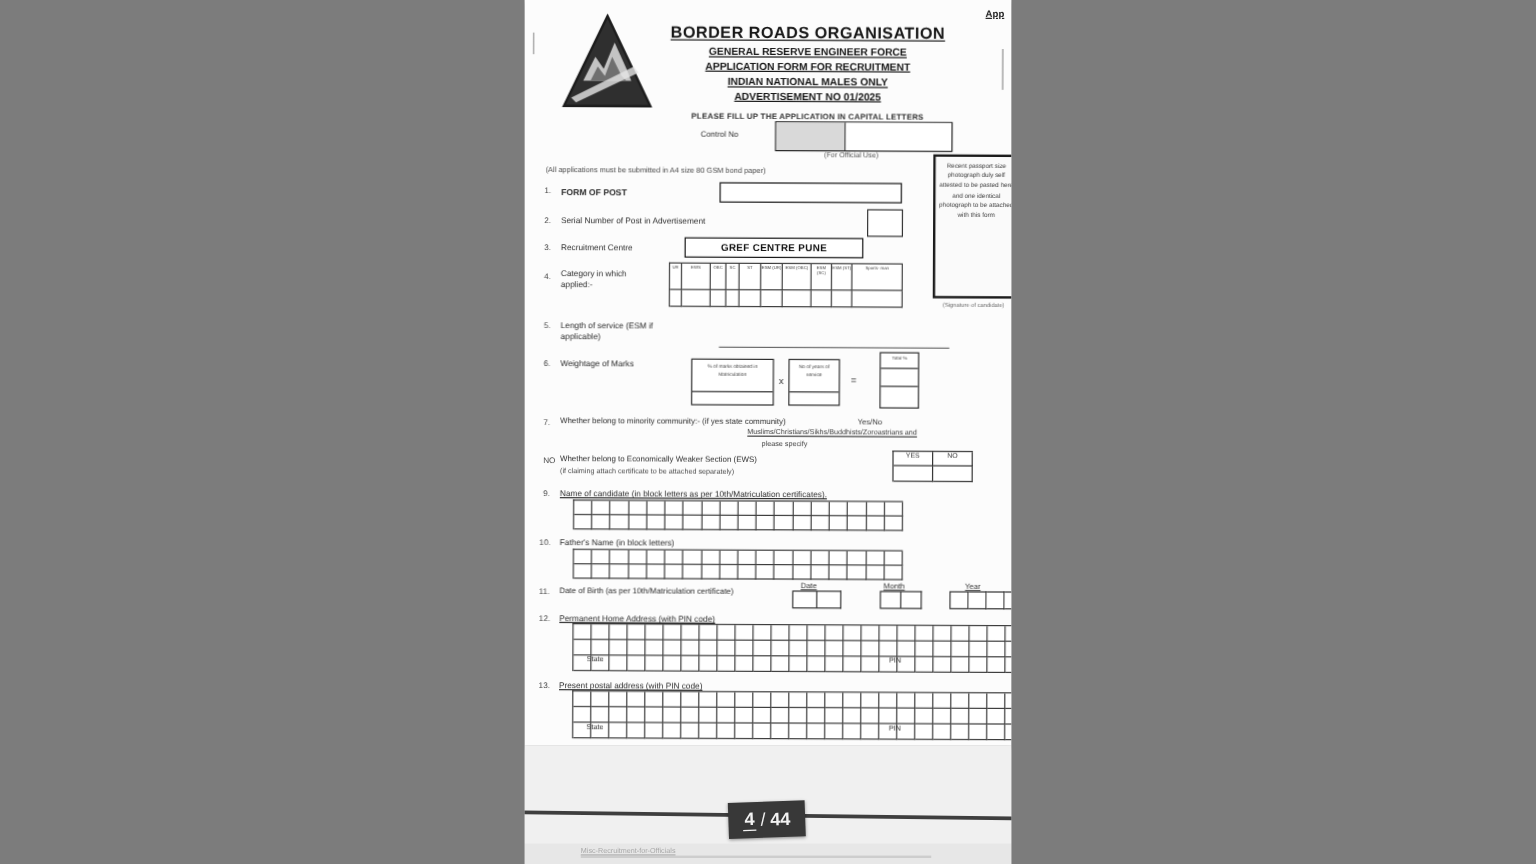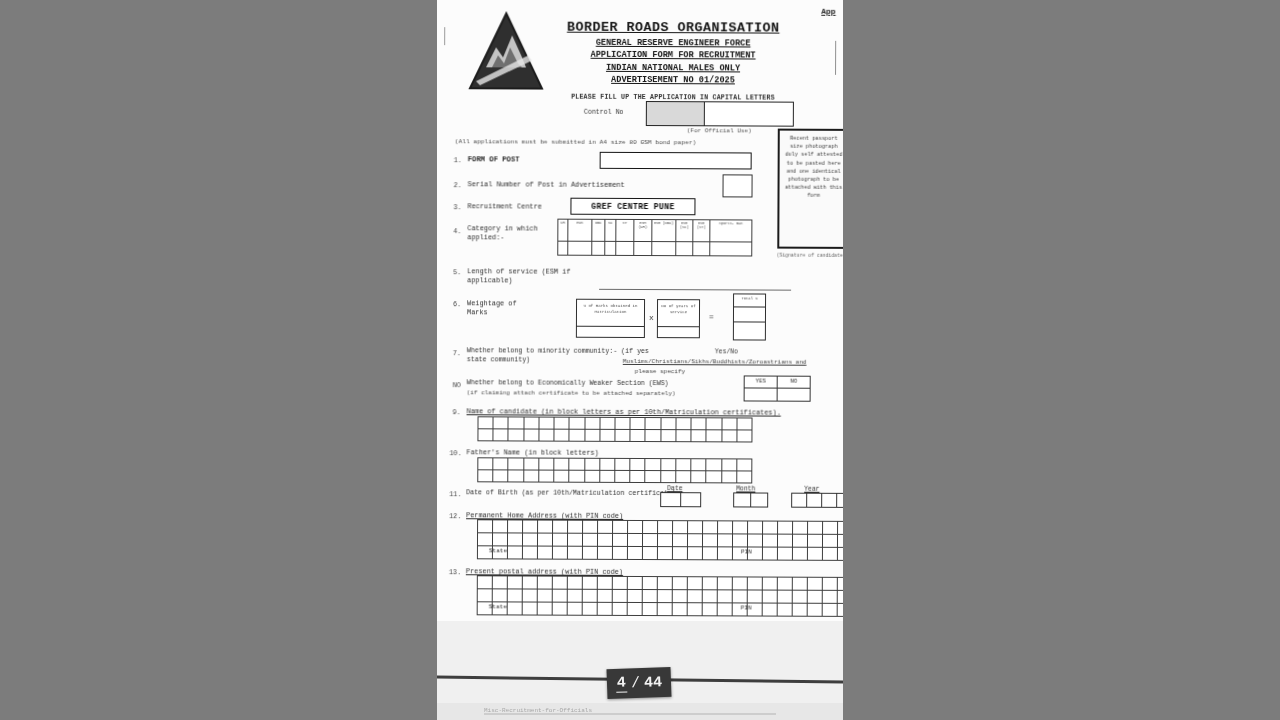--- a/index.html
+++ b/index.html
@@ -1,20 +1,20 @@
 <!DOCTYPE html>
 <html><head>
 <meta charset="utf-8">
 <style>
   html,body{margin:0;padding:0;background:#7c7c7c;}
   .stage{position:relative;width:1280px;height:720px;overflow:hidden;background:#7c7c7c;font-family:"Liberation Sans",sans-serif;}
   .bar{position:absolute;top:0;height:720px;background:#7c7c7c;z-index:5;}
   .bar.left{left:0;width:437px;}
   .bar.right{left:843px;width:437px;}
-  .video-col{position:absolute;left:437px;top:0;width:406px;height:720px;background:#efefef;overflow:hidden;font-family:Liberation Mono, monospace;}
+  .video-col{position:absolute;left:437px;top:0;width:406px;height:720px;background:#efefef;overflow:hidden;}
   .page{position:absolute;left:0;top:0;width:406px;height:621px;background:#fcfcfc;box-shadow:0 2px 4px rgba(0,0,0,.35);overflow:hidden;}
   .page-inner{position:absolute;left:0;top:0;width:406px;height:621px;transform:rotate(.25deg);filter:blur(.28px);color:#2a2a2a;}
   .abs{position:absolute;}
   
   .corner{left:383px;top:6px;font-size:8px;font-weight:bold;text-decoration:underline;color:#222;}
   .hdr{left:96px;top:20px;width:278px;text-align:center;color:#161616;}
   .hdr .org{font-size:13.5px;font-weight:bold;letter-spacing:.4px;text-decoration:underline;}
   .hdr .sub{font-size:8.6px;font-weight:bold;text-decoration:underline;margin-top:2.5px;}
   .hdr .instr{font-size:6.6px;font-weight:bold;margin-top:9px;letter-spacing:.2px;color:#333;}
   .tick{left:6px;top:28px;width:1px;height:18px;background:#9a9a9a;}
@@ -129,21 +129,21 @@
 
         <div class="f-row">
           <div class="no abs" style="top:182px;">2.</div>
           <div class="lbl abs" style="top:181px;">Serial Number of Post in Advertisement</div>
           <div class="abs thinbox" style="left:285px;top:174px;width:30px;height:23px;"></div>
         </div>
 
         <div class="f-row">
           <div class="no abs" style="top:204px;">3.</div>
           <div class="lbl abs" style="top:203px;">Recruitment Centre</div>
-          <div class="abs inputbox centerval" style="left:133px;top:198px;width:125px;height:17px;">GREF CENTRE PUNE</div>
+          <div class="abs inputbox centerval" style="left:133px;top:198px;width:149px;height:17px;">GREF CENTRE PUNE</div>
         </div>
 
         <div class="f-row">
           <div class="no abs" style="top:228px;">4.</div>
           <div class="lbl abs" style="top:225px;width:82px;">Category in which applied:-</div>
           <div class="abs cat">
             <div class="h">UR</div>
             <div class="h">EWS</div>
             <div class="h">OBC</div>
             <div class="h">SC</div>

